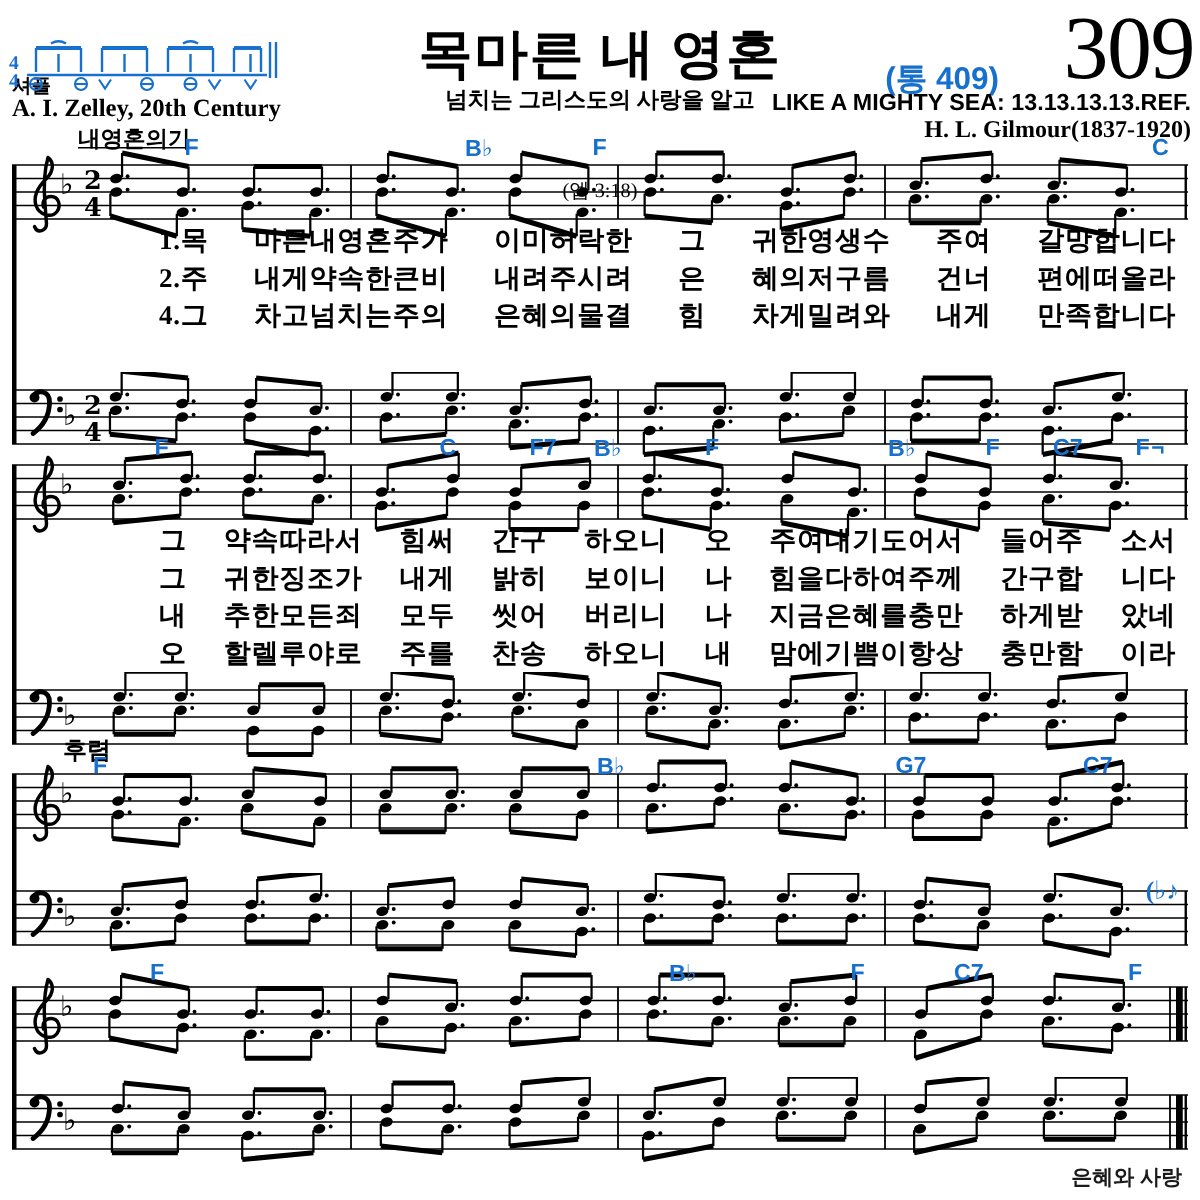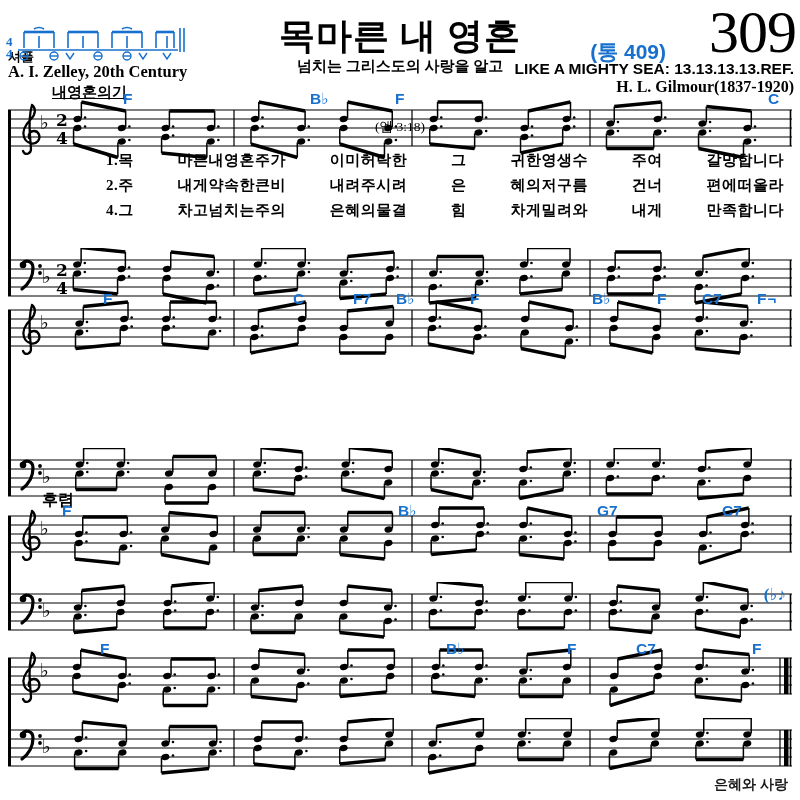--- a/index.html
+++ b/index.html
@@ -41,21 +41,21 @@
   .sys1 .chords,.sys2 .chords{top:-8px;}
   .sys3 .chords{top:4px;}
   .sys4 .chords{top:-2px;}
   .chord{position:absolute;top:0;color:var(--chord-color);font-weight:bold;font-size:15.5px;
          font-family:"Liberation Sans","DejaVu Sans",sans-serif;white-space:nowrap;}
   .chord .sfx{margin-left:1px;font-size:15px;}
   .lyrics{position:absolute;left:98px;right:8px;}
   .sys1 .lyrics,.sys2 .lyrics{top:50px;}
   .sys3 .lyrics{top:58px;left:88px;}
   .sys4 .lyrics{top:54px;left:88px;}
-  .lyric-line{font-weight:bold;font-size:15px;line-height:25px;letter-spacing:0.5px;
+  .lyric-line{font-weight:bold;font-size:18px;line-height:25px;letter-spacing:0.5px;
               text-align:justify;text-align-last:justify;}
   .sys3 .lyric-line,.sys4 .lyric-line{font-size:22px;line-height:26px;word-spacing:8px;}
   .refrain-label{position:absolute;left:34px;top:-8px;font-size:16px;font-weight:bold;}
   .alt-note{position:absolute;right:6px;top:86px;color:var(--chord-color);font-weight:bold;
             font-size:17px;}
   .footer-cat{right:12px;top:776px;font-size:14px;font-weight:bold;color:#1a1a1a;
               font-family:"Liberation Sans","DejaVu Sans",sans-serif;}
   svg{display:block;}
 </style>
 </head>
@@ -515,20 +515,26 @@
         <line x1="609.7437503948807" y1="4" x2="652.4491090863943" y2="13" stroke="#000" stroke-width="3.4"></line>
         <line x1="601.9437503948808" y1="46" x2="644.6491090863943" y2="55" stroke="#000" stroke-width="3.4"></line>
         <line x1="695.1747038239613" y1="4" x2="739.6942998139187" y2="8.5" stroke="#000" stroke-width="3.4"></line>
         <line x1="687.3747038239613" y1="50.5" x2="731.8942998139188" y2="55" stroke="#000" stroke-width="3.4"></line>
         <line x1="226" y1="12" x2="226" y2="48" stroke="#000" stroke-width="1.2"></line>
         <line x1="404" y1="12" x2="404" y2="48" stroke="#000" stroke-width="1.2"></line>
         <line x1="582" y1="12" x2="582" y2="48" stroke="#000" stroke-width="1.2"></line>
         <line x1="782.5" y1="12" x2="782.5" y2="48" stroke="#000" stroke-width="1.6"></line>
       </svg>
     </div>
+  <div class="lyrics">
+    <div class="lyric-line">그 약속따라서 힘써 간구 하오니 오 주여내기도어서 들어주 소서</div>
+      <div class="lyric-line">그 귀한징조가 내게 밝히 보이니 나 힘을다하여주께 간구합 니다</div>
+      <div class="lyric-line">내 추한모든죄 모두 씻어 버리니 나 지금은혜를충만 하게받 았네</div>
+      <div class="lyric-line">오 할렐루야로 주를 찬송 하오니 내 맘에기쁨이항상 충만함 이라</div>
+  </div>
   <div class="staff bass">
       <svg width="784" height="64" viewBox="0 0 784 64" fill="#000">
         <line x1="0" y1="12" x2="784" y2="12" stroke="#000" stroke-width="1.1"></line>
         <line x1="0" y1="21" x2="784" y2="21" stroke="#000" stroke-width="1.1"></line>
         <line x1="0" y1="30" x2="784" y2="30" stroke="#000" stroke-width="1.1"></line>
         <line x1="0" y1="39" x2="784" y2="39" stroke="#000" stroke-width="1.1"></line>
         <line x1="0" y1="48" x2="784" y2="48" stroke="#000" stroke-width="1.1"></line>
         <g transform="translate(10,1)">
           <path d="M4,40 C12,34 15,27 15,19 C15,12 8,10 4,15" fill="none" stroke="#000" stroke-width="3.2" stroke-linecap="round"></path>
           <circle cx="5" cy="16" r="3.3"></circle>

